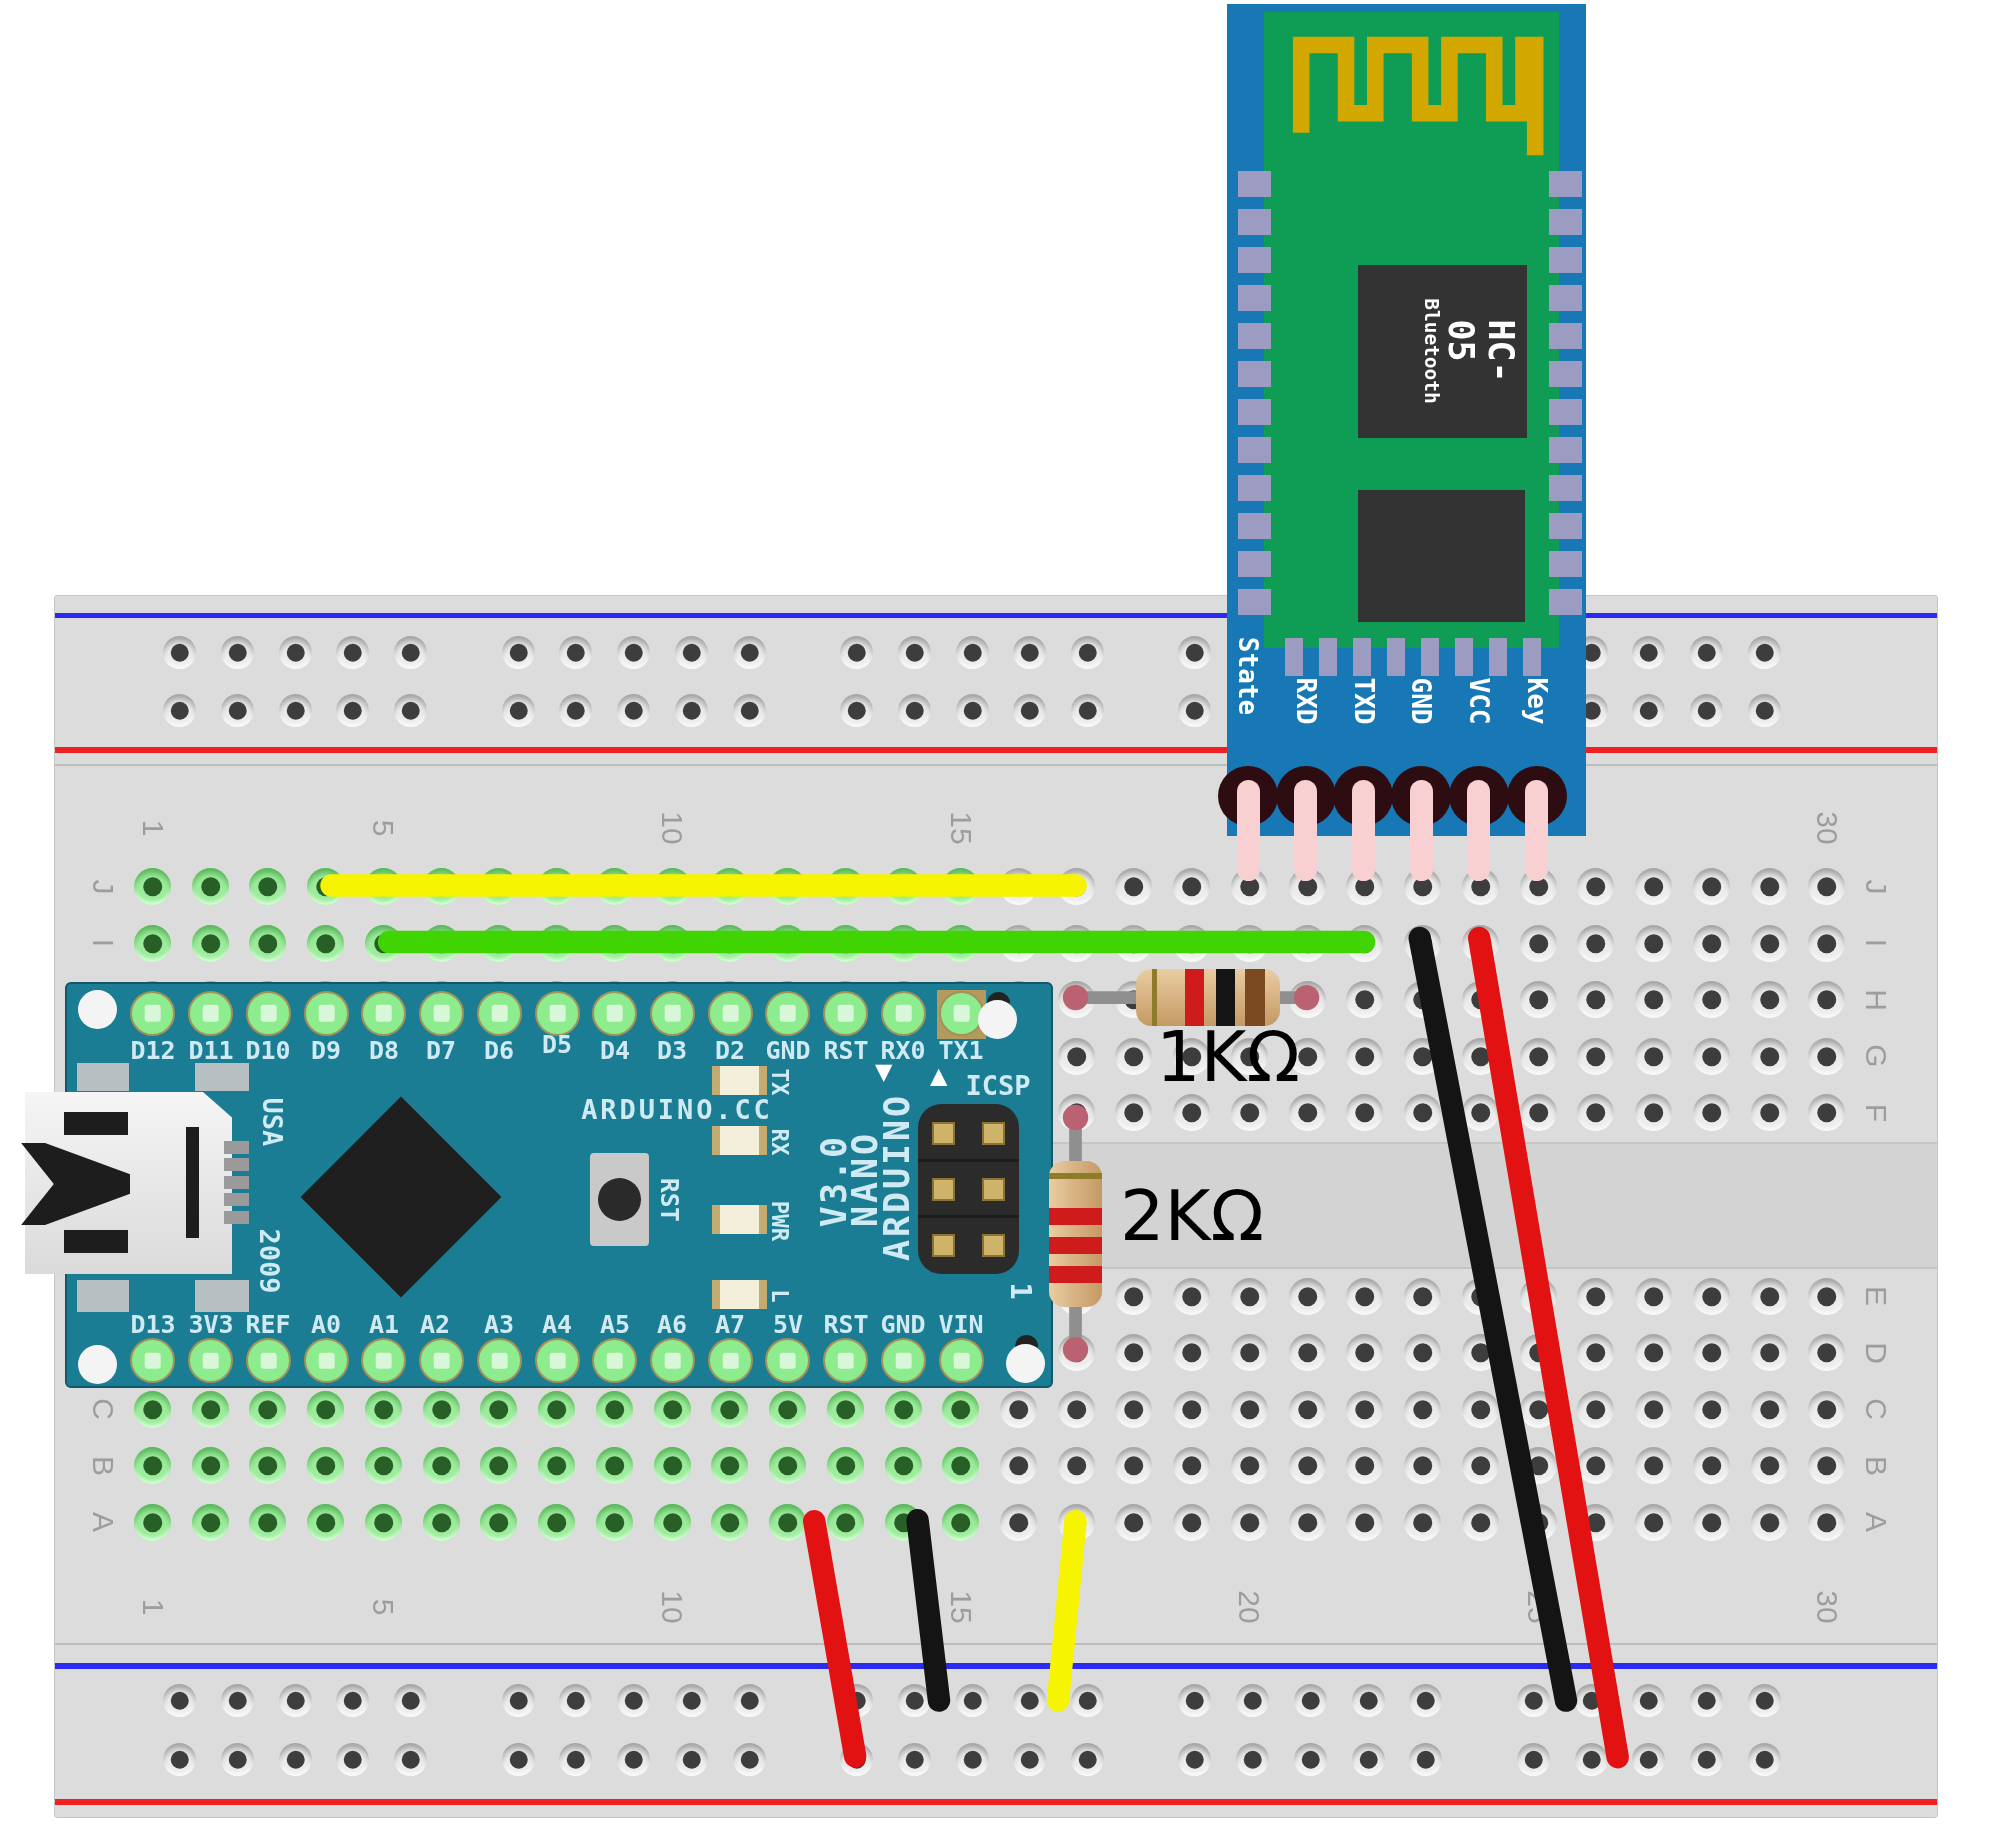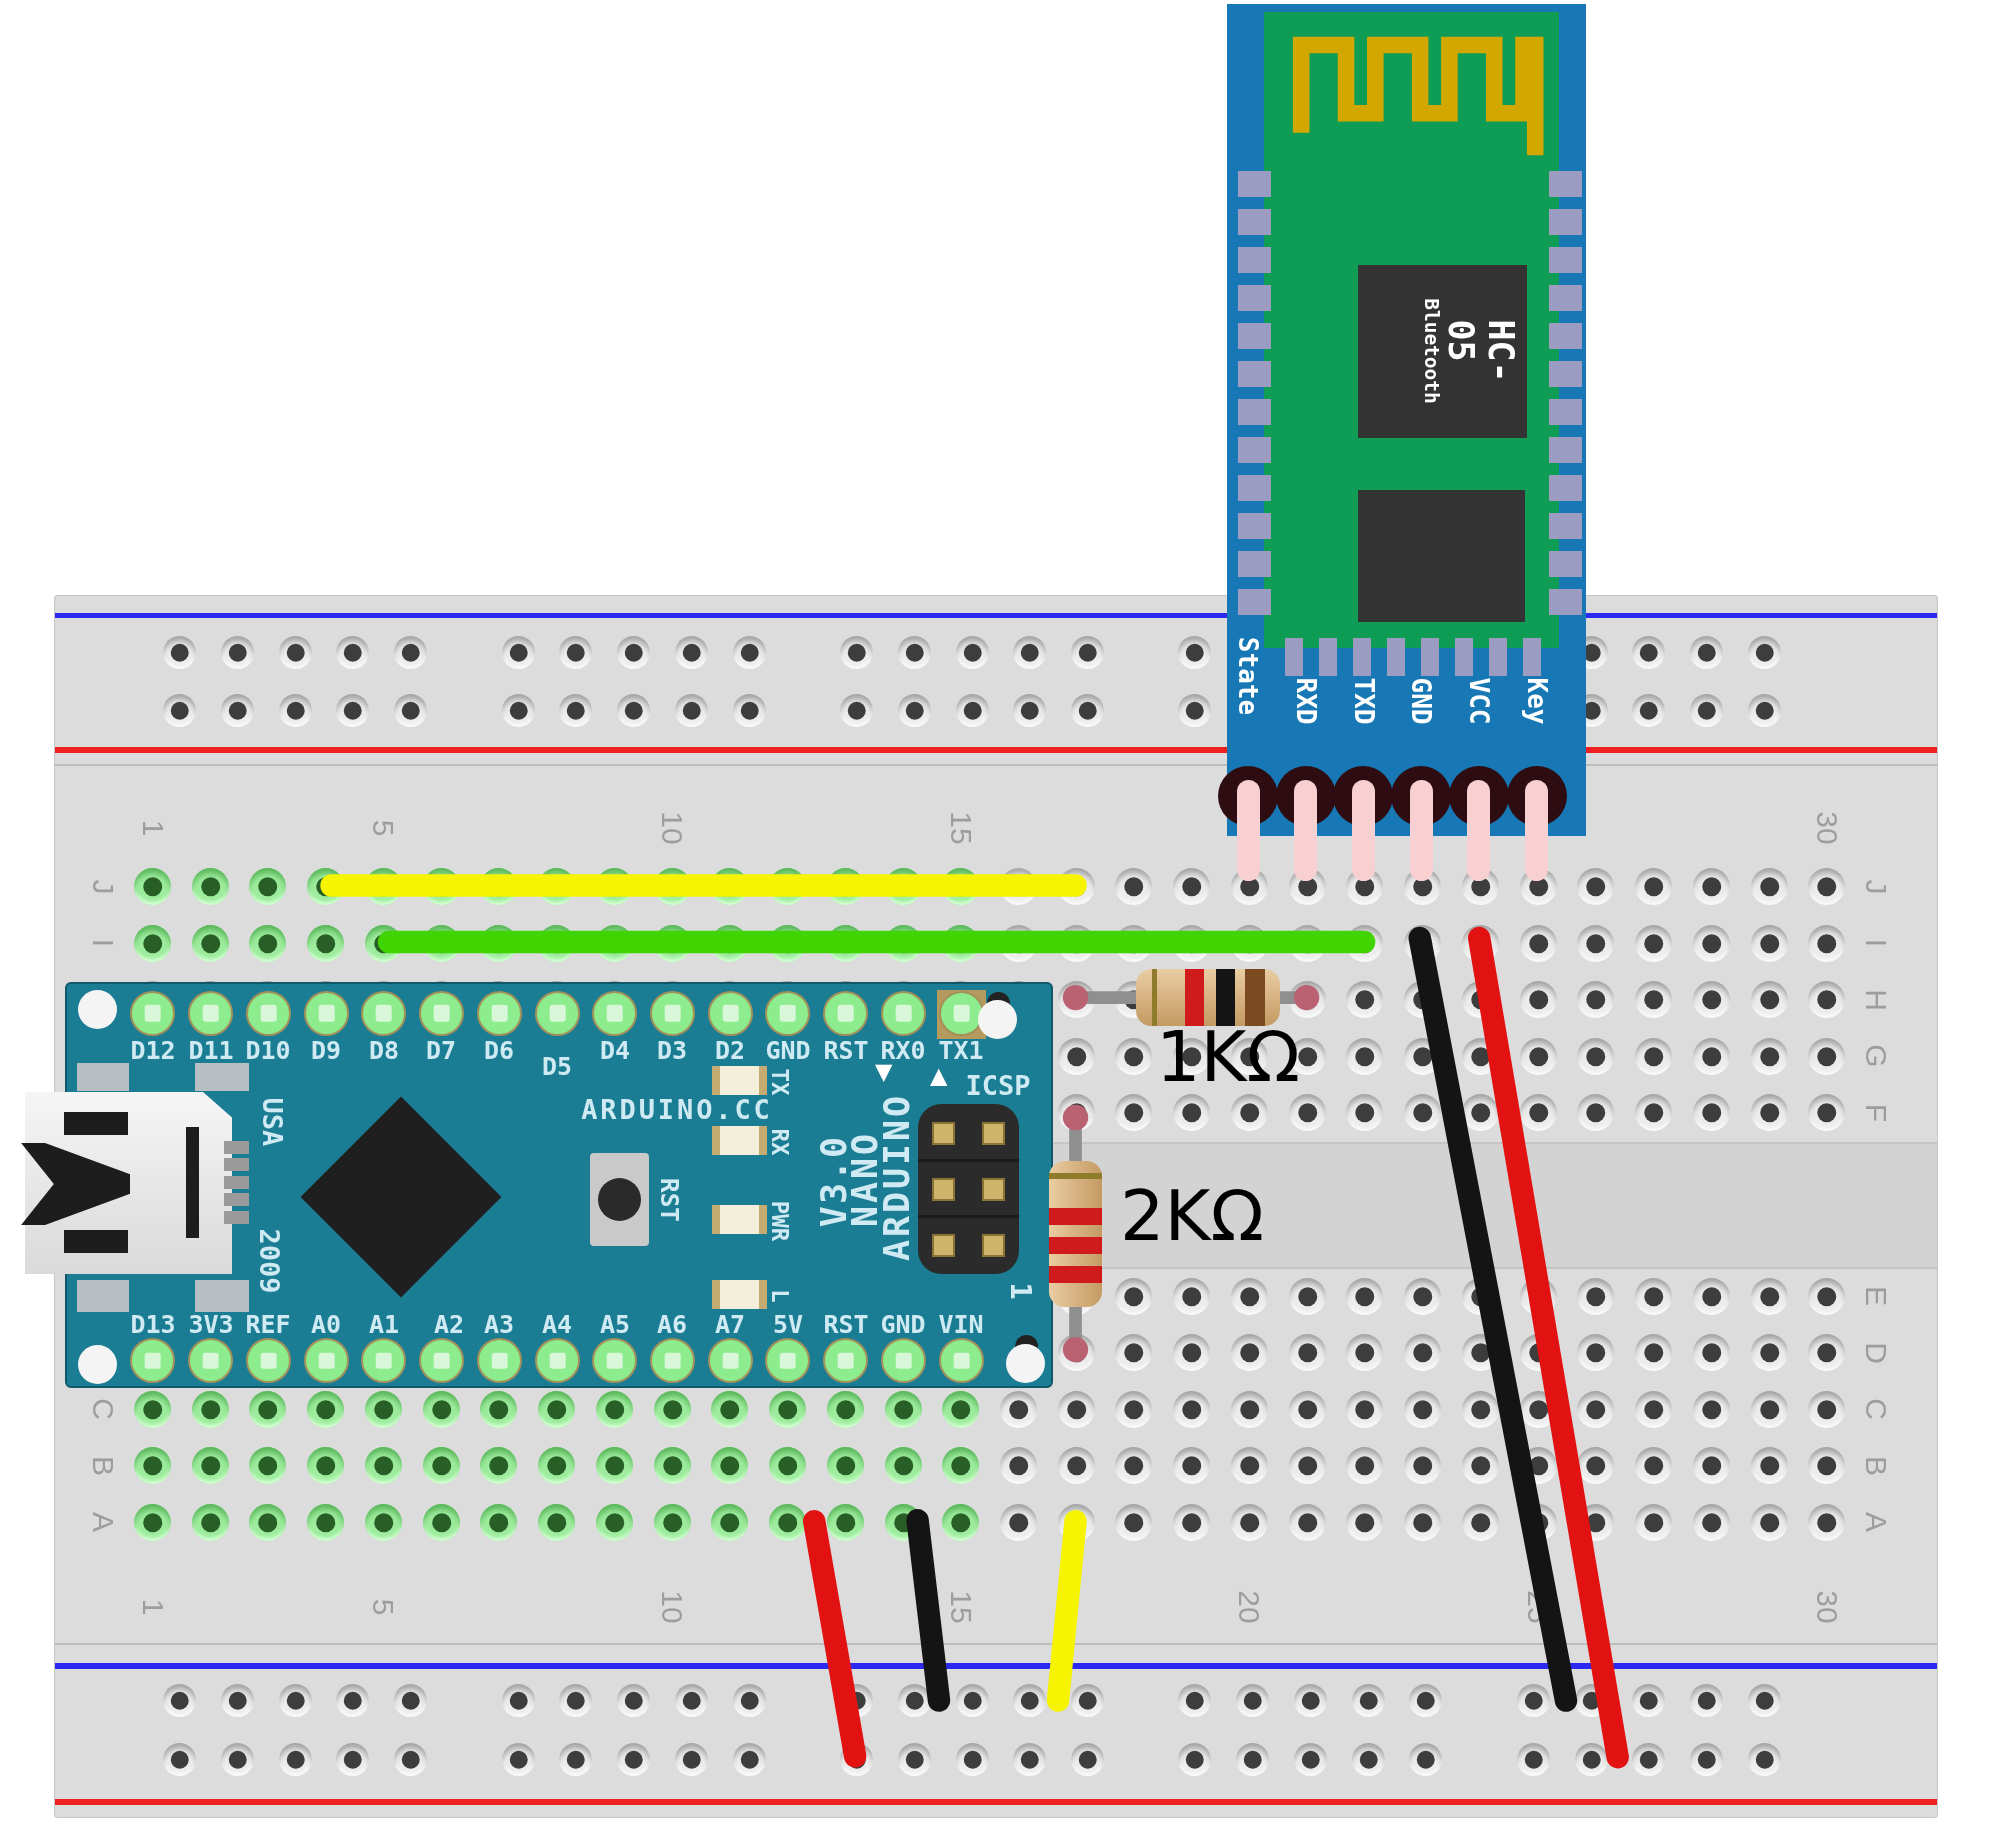--- a/index.html
+++ b/index.html
@@ -515,21 +515,21 @@
         <div class="npin-label" style="left: 201px; top: 52px;">D10</div>
         <div class="npad" style="left: 237px; top: 6.8px;"></div>
         <div class="npin-label" style="left: 259px; top: 52px;">D9</div>
         <div class="npad" style="left: 294px; top: 6.8px;"></div>
         <div class="npin-label" style="left: 317px; top: 52px;">D8</div>
         <div class="npad" style="left: 352px; top: 6.8px;"></div>
         <div class="npin-label" style="left: 374px; top: 52px;">D7</div>
         <div class="npad" style="left: 410px; top: 6.8px;"></div>
         <div class="npin-label" style="left: 432px; top: 52px;">D6</div>
         <div class="npad" style="left: 468px; top: 6.8px;"></div>
-        <div class="npin-label" style="left: 490px; top: 68px;">D5</div>
+        <div class="npin-label" style="left: 490px; top: 46px;">D5</div>
         <div class="npad" style="left: 525px; top: 6.8px;"></div>
         <div class="npin-label" style="left: 548px; top: 52px;">D4</div>
         <div class="npad" style="left: 583px; top: 6.8px;"></div>
         <div class="npin-label" style="left: 605px; top: 52px;">D3</div>
         <div class="npad" style="left: 641px; top: 6.8px;"></div>
         <div class="npin-label" style="left: 663px; top: 52px;">D2</div>
         <div class="npad" style="left: 698px; top: 6.8px;"></div>
         <div class="npin-label" style="left: 721px; top: 52px;">GND</div>
         <div class="npad" style="left: 756px; top: 6.8px;"></div>
         <div class="npin-label" style="left: 779px; top: 52px;">RST</div>
@@ -541,21 +541,21 @@
         <div class="npin-label" style="left: 86px; top: 326px;">D13</div>
         <div class="npad" style="left: 121px; top: 354px;"></div>
         <div class="npin-label" style="left: 144px; top: 326px;">3V3</div>
         <div class="npad" style="left: 179px; top: 354px;"></div>
         <div class="npin-label" style="left: 201px; top: 326px;">REF</div>
         <div class="npad" style="left: 237px; top: 354px;"></div>
         <div class="npin-label" style="left: 259px; top: 326px;">A0</div>
         <div class="npad" style="left: 294px; top: 354px;"></div>
         <div class="npin-label" style="left: 317px; top: 326px;">A1</div>
         <div class="npad" style="left: 352px; top: 354px;"></div>
-        <div class="npin-label" style="left: 382px; top: 326px;">A2</div>
+        <div class="npin-label" style="left: 368px; top: 326px;">A2</div>
         <div class="npad" style="left: 410px; top: 354px;"></div>
         <div class="npin-label" style="left: 432px; top: 326px;">A3</div>
         <div class="npad" style="left: 468px; top: 354px;"></div>
         <div class="npin-label" style="left: 490px; top: 326px;">A4</div>
         <div class="npad" style="left: 525px; top: 354px;"></div>
         <div class="npin-label" style="left: 548px; top: 326px;">A5</div>
         <div class="npad" style="left: 583px; top: 354px;"></div>
         <div class="npin-label" style="left: 605px; top: 326px;">A6</div>
         <div class="npad" style="left: 641px; top: 354px;"></div>
         <div class="npin-label" style="left: 663px; top: 326px;">A7</div>

